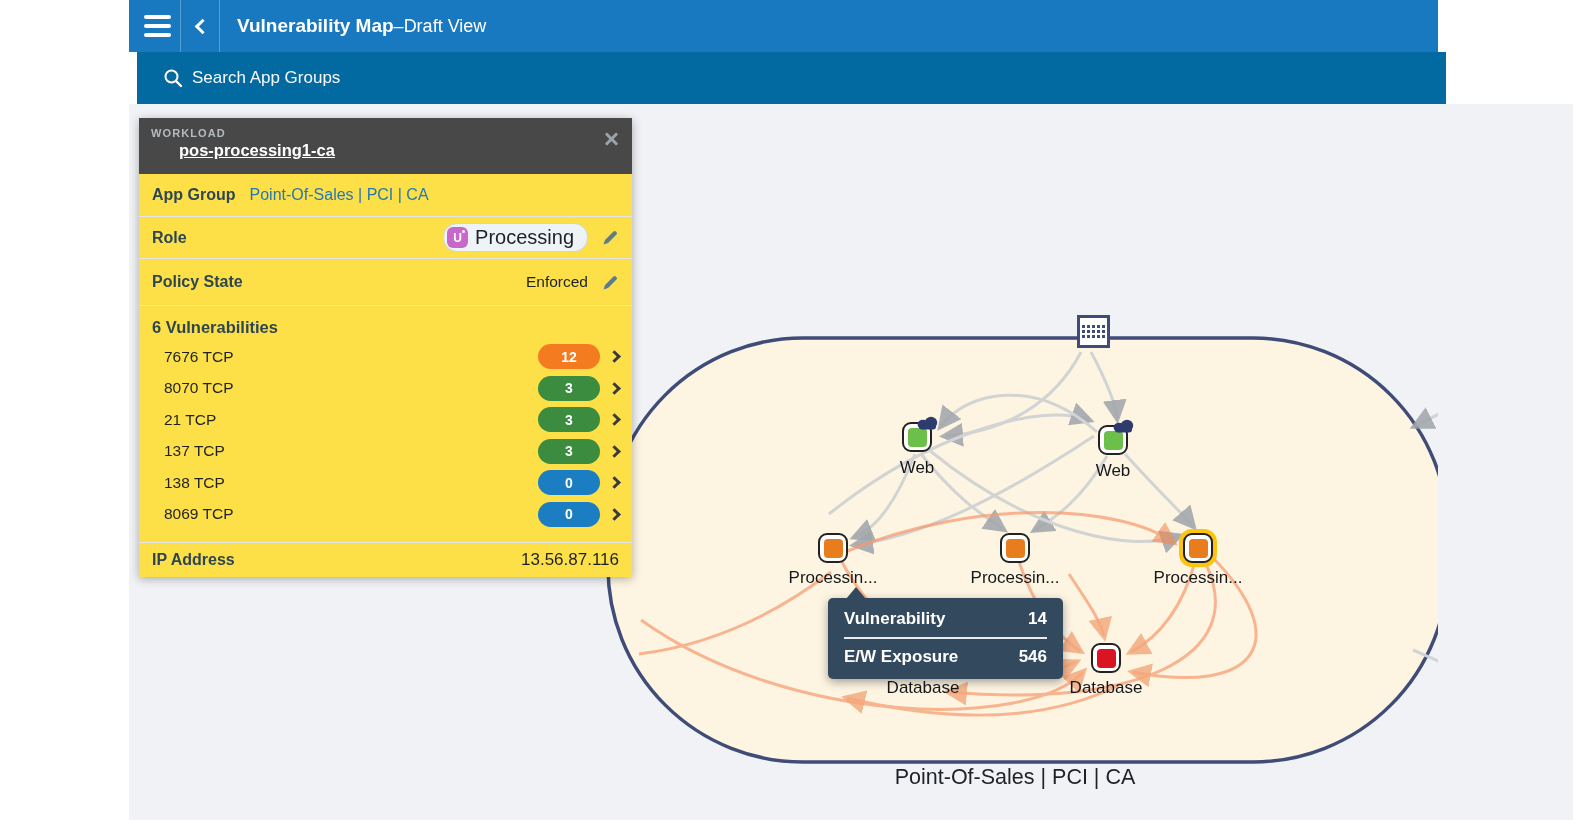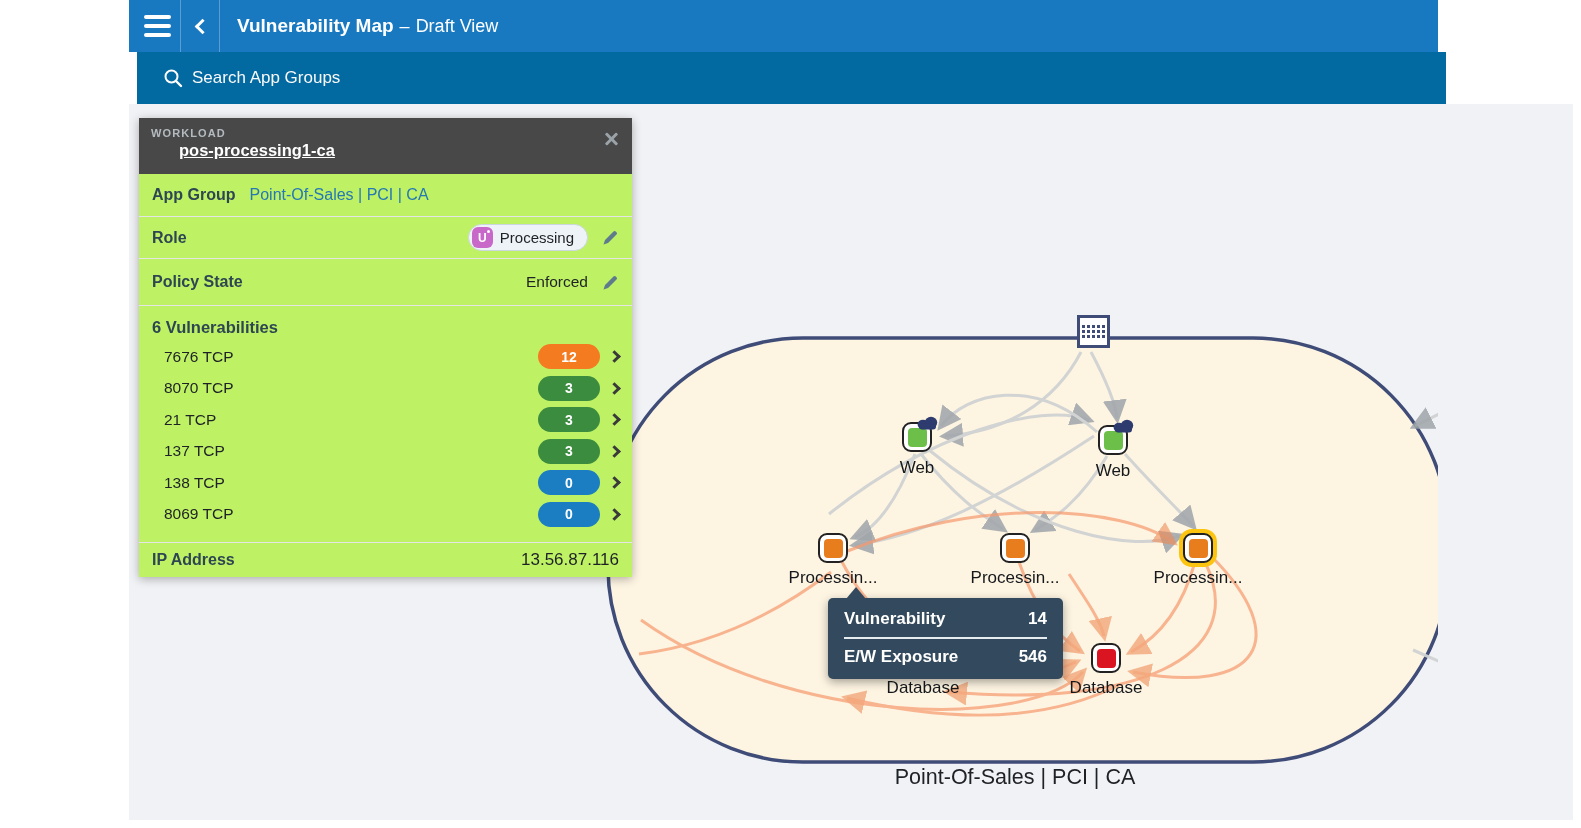--- a/index.html
+++ b/index.html
@@ -9,21 +9,21 @@
   .page { position:absolute; inset:0; background:#fff; }
   .stage { position:absolute; left:129px; top:0; width:1309px; height:828px; background:#fff; }
 
   
   .topbar { position:absolute; left:0; top:0; width:100%; height:52px; background:#1879c1; display:flex; align-items:center; z-index:20; }
   .hamburger { width:46px; height:52px; display:flex; flex-direction:column; justify-content:center; align-items:center; gap:5px; margin-left:5px; cursor:pointer; }
   .hamburger span { width:27px; height:4px; background:#fff; border-radius:2px; }
   .topbar-divider { width:1px; height:52px; background:rgba(255,255,255,.28); }
   .back-btn { width:38px; height:52px; display:flex; align-items:center; justify-content:center; cursor:pointer; }
   .back-chev { width:11px; height:11px; border-left:3px solid #fff; border-bottom:3px solid #fff; transform:rotate(45deg); margin-left:4px; }
-  .title-wrap { display:flex; align-items:baseline; gap:6px; margin-left:17px; color:#fff; }
+  .title-wrap { display:flex; align-items:baseline; gap:0; margin-left:17px; color:#fff; }
   .title-main { font-size:19px; font-weight:bold; }
   .title-dash { font-size:18px; }
   .title-sub  { font-size:18px; }
 
   
   .searchbar { position:absolute; left:8px; top:52px; width:100%; height:52px; background:#0369a1; display:flex; align-items:center; z-index:20; }
   .search-icon { margin-left:26px; flex:0 0 auto; }
   .search-input { background:transparent; border:none; outline:none; color:#fff; font-size:17px; margin-left:9px; width:400px; font-family:"Liberation Sans",sans-serif; }
   .search-input::placeholder { color:#fafafa; opacity:1; }
 
@@ -41,40 +41,40 @@
   .node-label { position:absolute; transform:translateX(-50%); font-size:17px; color:#15181b; z-index:2; white-space:nowrap; }
 
   .tooltip { position:absolute; left:699px; top:494px; width:235px; background:#334a5e; border-radius:5px; color:#fff; z-index:6; padding:11px 16px 12px 16px; box-shadow:0 3px 10px rgba(0,0,0,.35); }
   .tooltip::before { content:""; position:absolute; top:-11px; left:18px; border-left:10px solid transparent; border-right:10px solid transparent; border-bottom:12px solid #334a5e; }
   .tt-row { display:flex; justify-content:space-between; font-size:17px; font-weight:bold; }
   .tt-div { border-top:2px solid #e7ecf0; margin:8px 0; }
 
   .group-label { position:absolute; left:886px; top:661px; transform:translateX(-50%); font-size:21.5px; color:#1e2126; z-index:2; white-space:nowrap; cursor:pointer; }
 
   
-  .panel { position:absolute; left:139px; top:118px; width:493px; background:#bef264; z-index:30; box-shadow:0 2px 9px rgba(0,0,0,.3); }
+  .panel { position:absolute; left:139px; top:118px; width:493px; background:#fde047; z-index:30; box-shadow:0 2px 9px rgba(0,0,0,.3); }
   .panel-header { background:#484848; height:56px; padding:9px 14px 0 12px; position:relative; }
   .panel-type { color:#b4bbc0; font-size:11px; font-weight:bold; letter-spacing:1.1px; }
   .panel-name { color:#fff; font-size:16.5px; font-weight:bold; text-decoration:underline; margin-left:28px; margin-top:2px; display:inline-block; }
   .close-x { position:absolute; right:13px; top:13px; width:16px; height:16px; cursor:pointer; }
   .close-x::before, .close-x::after { content:""; position:absolute; left:7px; top:0; width:3px; height:16px; background:#9aa3a9; border-radius:1px; }
   .close-x::before { transform:rotate(45deg); }
   .close-x::after  { transform:rotate(-45deg); }
 
   .prow { display:flex; align-items:center; padding:0 13px; }
   .prow-div { border-top:1px solid #e3e5e7; margin:0 0; }
   .plabel { font-size:16px; font-weight:bold; color:#2e4552; }
   .spacer { flex:1; }
   .app-row { height:42px; }
   .app-link { color:#2577b5; font-size:16px; margin-left:14px; cursor:pointer; }
   .role-row { height:41px; }
   .role-pill { display:flex; align-items:center; gap:7px; background:#eef3f7; border:1px solid #ccd6de; border-radius:14px; padding:2px 13px 2px 3px; cursor:pointer; }
   .role-pill-icon { width:21px; height:21px; border-radius:6px; background:#c868c8; color:#fff; font-size:12px; font-weight:bold; display:flex; align-items:center; justify-content:center; position:relative; }
   .role-pill-icon::after { content:""; position:absolute; top:3px; right:3px; width:3px; height:3px; border-radius:50%; background:#fff; }
-  .role-pill-text { font-size:15px; color:#1e2126; }
+  .role-pill-text { font-size:20px; color:#1e2126; }
   .pencil { margin-left:14px; cursor:pointer; flex:0 0 auto; }
   .policy-row { height:46px; }
   .policy-value { font-size:15.5px; color:#1e2126; }
   .vuln-title-row { padding:12px 13px 4px 13px; }
   .vuln-title { font-size:16.5px; font-weight:bold; color:#2e4552; }
   .vuln-row { display:flex; align-items:center; height:31.5px; padding:0 13px 0 25px; cursor:pointer; }
   .vuln-port { font-size:15.5px; color:#1e2126; }
   .count-pill { width:62px; height:25px; border-radius:13px; color:#fff; font-size:14px; font-weight:bold; display:flex; align-items:center; justify-content:center; }
   .chev { width:9px; height:9px; border-top:3px solid #3a3a3a; border-right:3px solid #3a3a3a; transform:rotate(45deg); margin-left:10px; }
   .vuln-bottom-pad { height:12px; }

